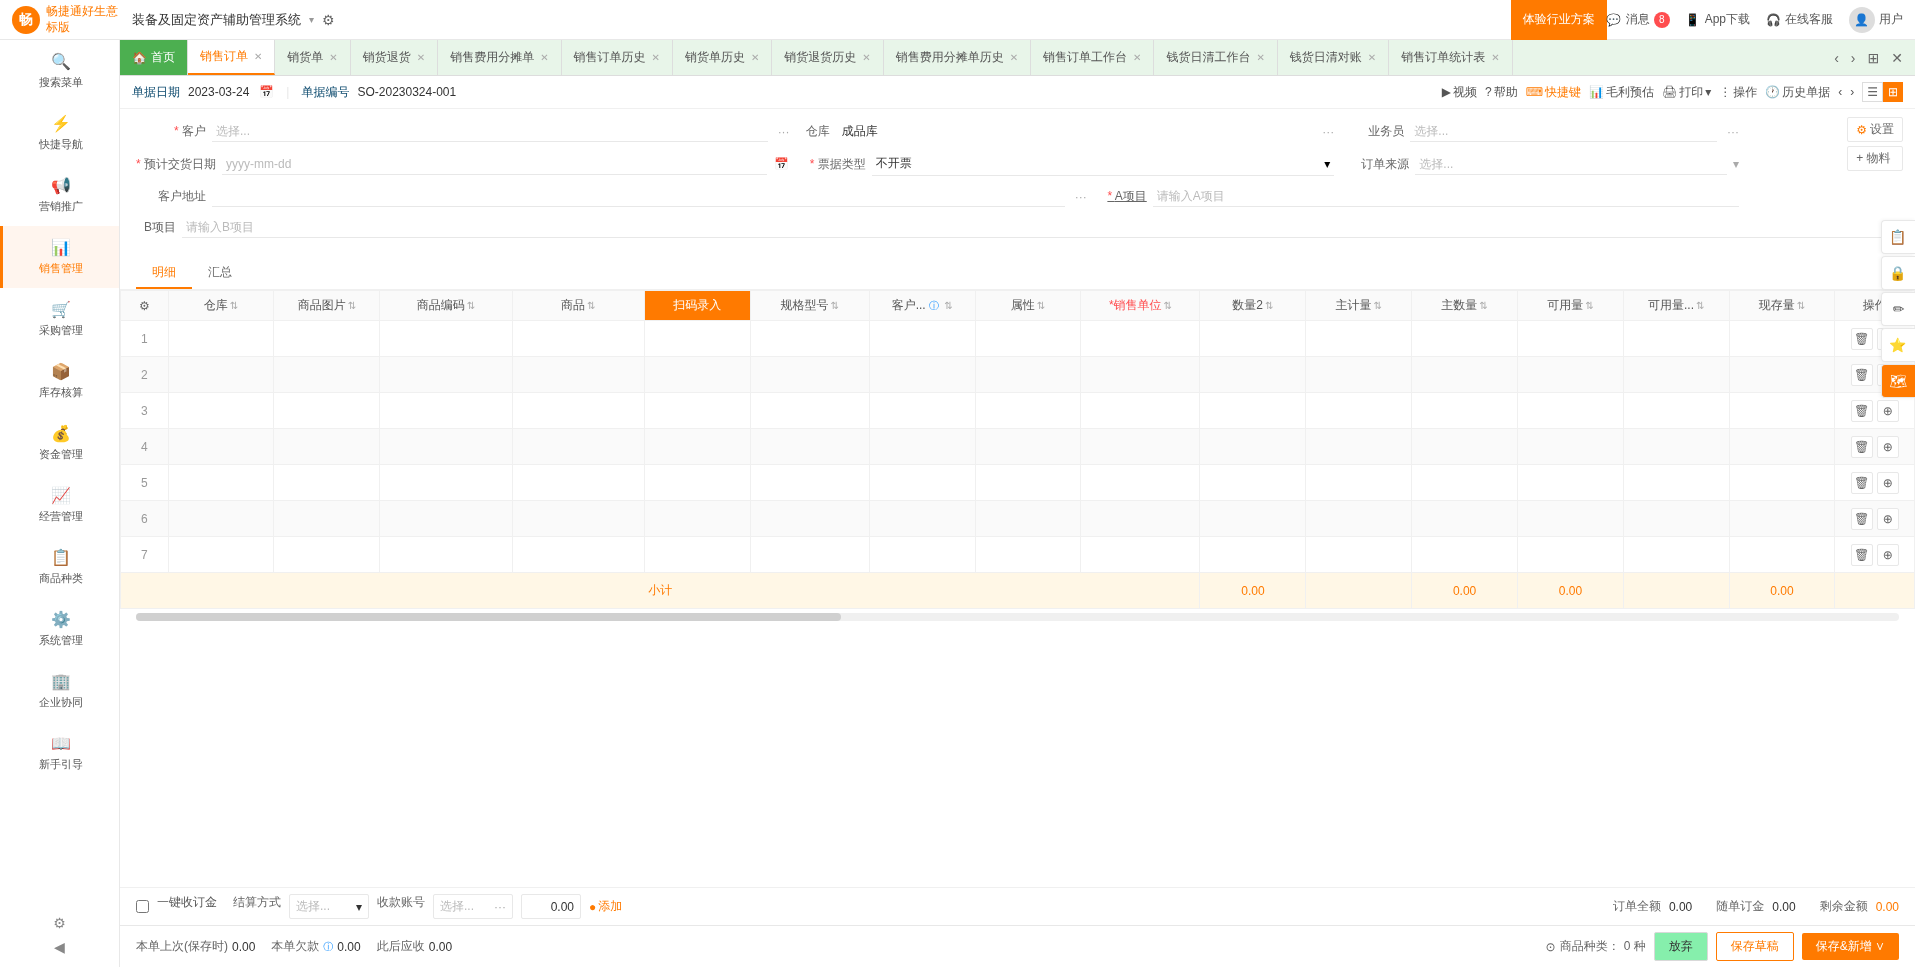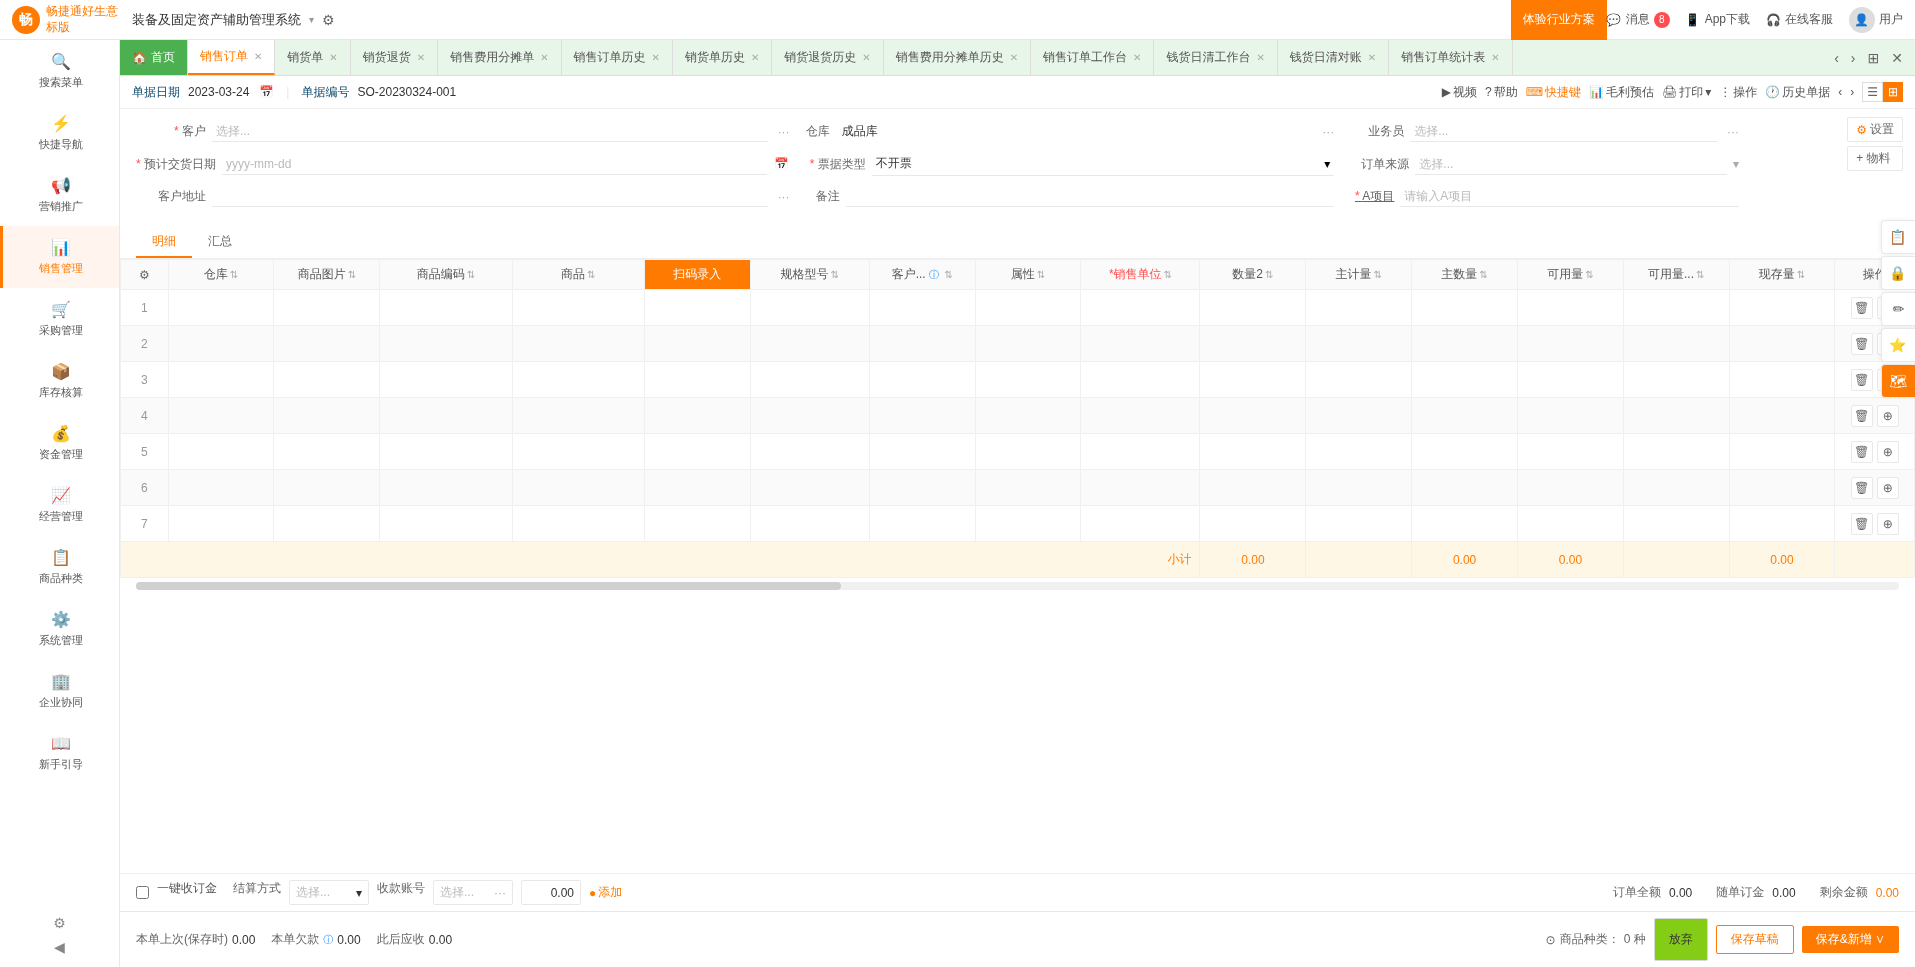--- a/index.html
+++ b/index.html
@@ -97,21 +97,21 @@
     
     .subtotal-row td { background: #fff7e6 !important; color: #ff7a00; font-weight: 500; }
     .subtotal-label { color: #ff7a00; font-weight: 500; }
 
     
     .bottom-bar { background: #fff; border-top: 1px solid #e8e8e8; padding: 6px 16px; display: flex; align-items: center; gap: 16px; flex-shrink: 0; font-size: 12px; }
     .bb-item { display: flex; align-items: center; gap: 4px; color: #666; }
     .bb-val { color: #333; font-weight: 500; }
     .bb-right { margin-left: auto; display: flex; align-items: center; gap: 8px; }
     .bb-goods { display: flex; align-items: center; gap: 4px; color: #666; }
-    .discard-btn { border: 1px solid #d9d9d9; background: #84cc16; padding: 12px 14px; border-radius: 2px; cursor: pointer; color: #333; }
+    .discard-btn { border: 1px solid #d9d9d9; background: #86efac; padding: 5px 14px; border-radius: 2px; cursor: pointer; color: #333; }
     .save-draft-btn { border: 1px solid #ff7a00; background: #fff; color: #ff7a00; padding: 5px 14px; border-radius: 2px; cursor: pointer; }
     .save-new-btn { background: #ff7a00; color: #fff; border: none; padding: 5px 14px; border-radius: 2px; cursor: pointer; }
 
     
     .payment-bar { padding: 6px 16px; display: flex; gap: 8px; background: #fff; border-top: 1px solid #f0f0f0; flex-shrink: 0; }
     .pb-checkbox { cursor: pointer; }
     .pb-label { color: #555; cursor: pointer; }
     .pb-select { border: 1px solid #e8e8e8; padding: 3px 6px; border-radius: 2px; color: #333; cursor: pointer; display: flex; align-items: center; gap: 4px; min-width: 80px; }
     .pb-input { border: 1px solid #e8e8e8; padding: 3px 6px; border-radius: 2px; width: 60px; text-align: right; color: #333; }
     .pb-add-btn { color: #ff7a00; cursor: pointer; display: flex; align-items: center; gap: 2px; }
@@ -387,30 +387,32 @@
               <span style="color:#aaa;margin-right:160px;">▾</span>
             </div>
           </div>
 
           <div class="form-row">
             <div class="form-field" style="flex:1.2;">
               <span class="form-label">客户地址</span>
               <input class="form-input" type="text" style="flex: 1 1 0%;">
               <span class="form-dots">···</span>
             </div>
-            <div class="form-field" style="flex:1;">
-              <span class="form-label" style="min-width:30px;margin-left:20px;">备注</span>
-              <input class="form-input" type="text" style="flex: 1 1 0%;">
-            </div>
             <div class="form-field" style="flex:1;margin-left:20px;">
               <span class="form-label required" style="min-width:40px;text-decoration:underline;">A项目</span>
               <input class="form-input" type="text" style="flex: 1 1 0%; margin-right: 160px;" placeholder="请输入A项目">
             </div>
           </div>
 
+          <div class="form-row">
+            <div class="form-field" style="flex:1.2;">
+              <span class="form-label" style="min-width:40px;">B项目</span>
+              <input class="form-input" type="text" style="flex: 1 1 0%;" placeholder="请输入B项目">
+            </div>
+          </div>
         </div>
       </div>
 
       <div class="detail-tabs">
         <div class="detail-tab active">明细</div>
         <div class="detail-tab">汇总</div>
       </div>
 
       <div class="table-wrapper">
         <table class="data-table">
@@ -648,21 +650,21 @@
               <td></td>
               <td>
                 <div class="row-actions">
                   <button class="row-action-btn">🗑</button>
                   <button class="row-action-btn">⊕</button>
                 </div>
               </td>
             </tr>
 
             <tr class="subtotal-row">
-              <td colspan="10" style="text-align:right;padding-right:8px;">
+              <td colspan="10" style="text-align:center;padding-right:8px;">
                 <span class="subtotal-label">小计</span>
               </td>
               <td style="color:#ff7a00;font-weight:500;text-align:center;">0.00</td>
               <td></td>
               <td style="color:#ff7a00;font-weight:500;text-align:center;">0.00</td>
               <td style="color:#ff7a00;font-weight:500;text-align:center;">0.00</td>
               <td></td>
               <td style="color:#ff7a00;font-weight:500;text-align:center;">0.00</td>
               <td></td>
             </tr>

